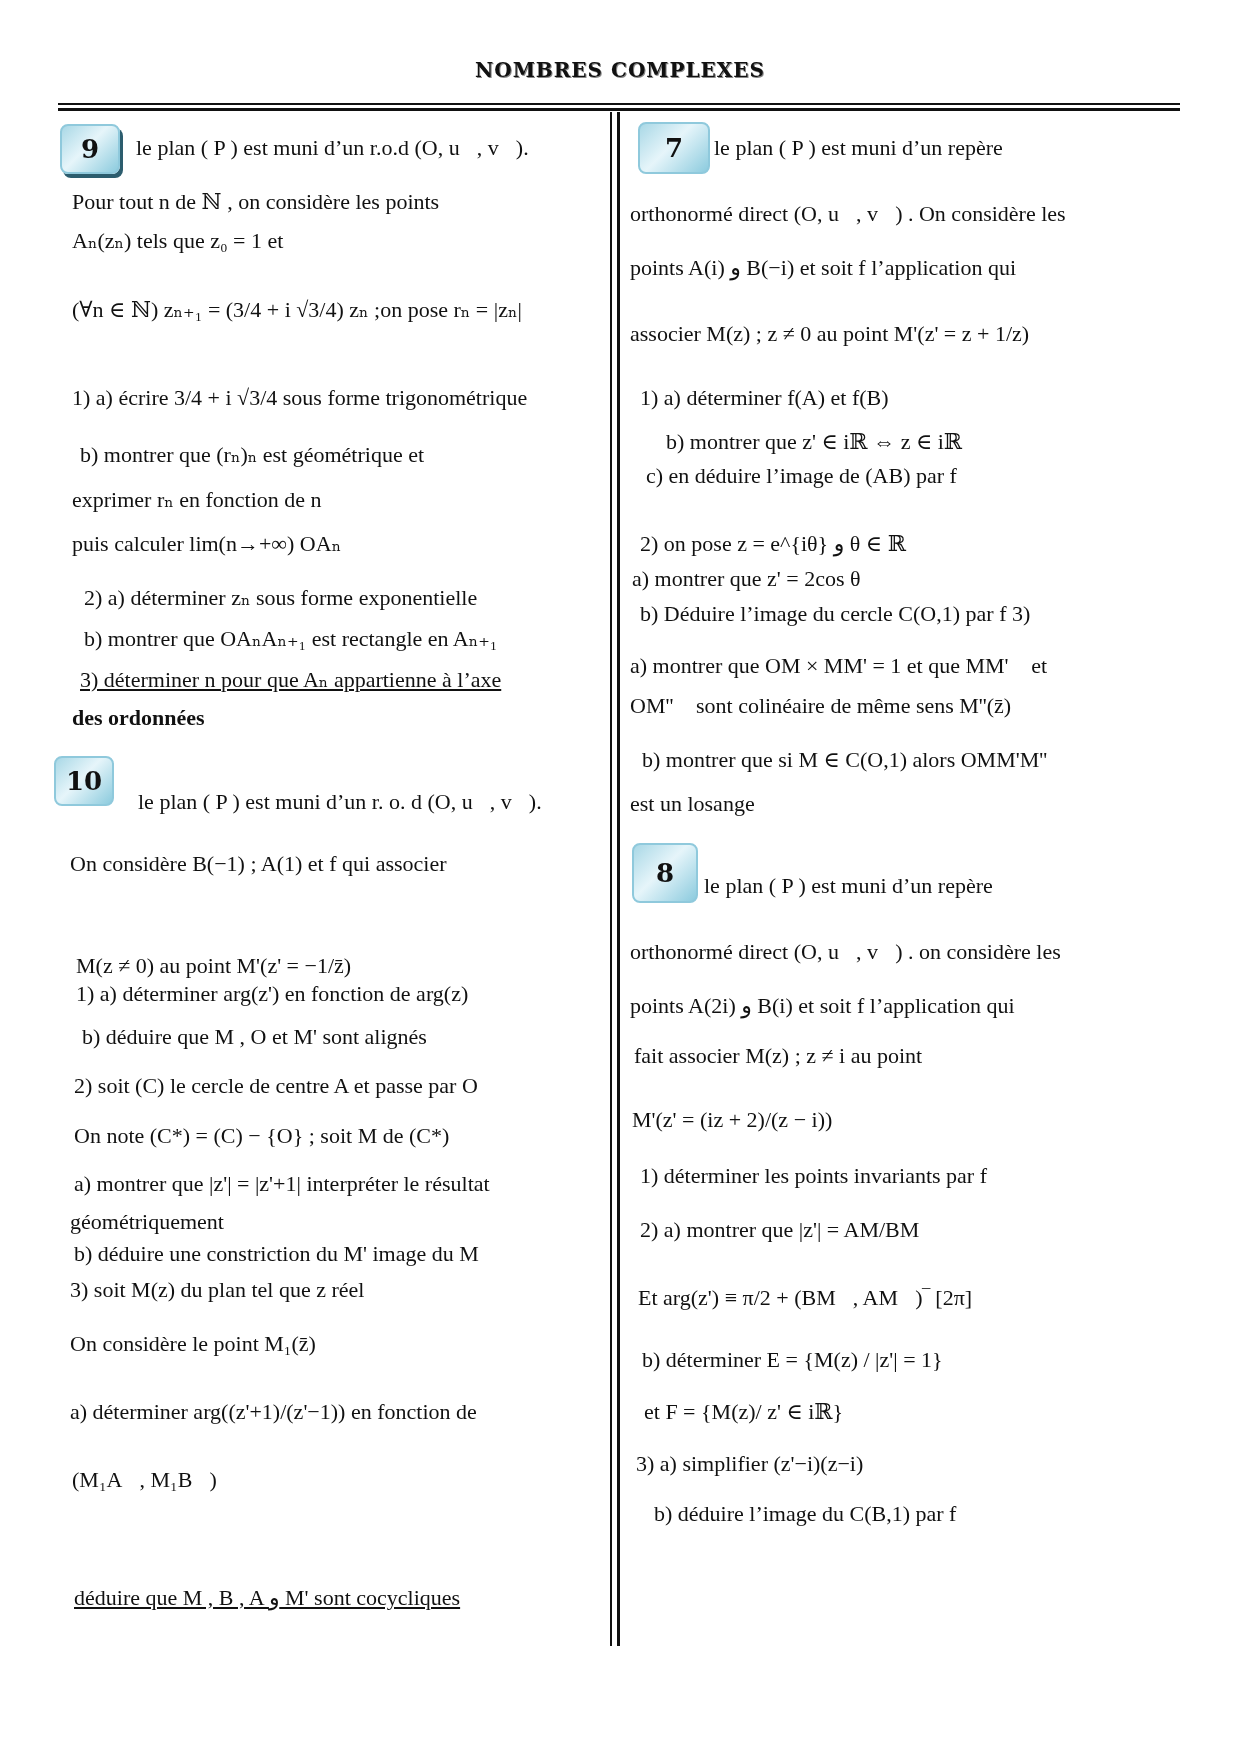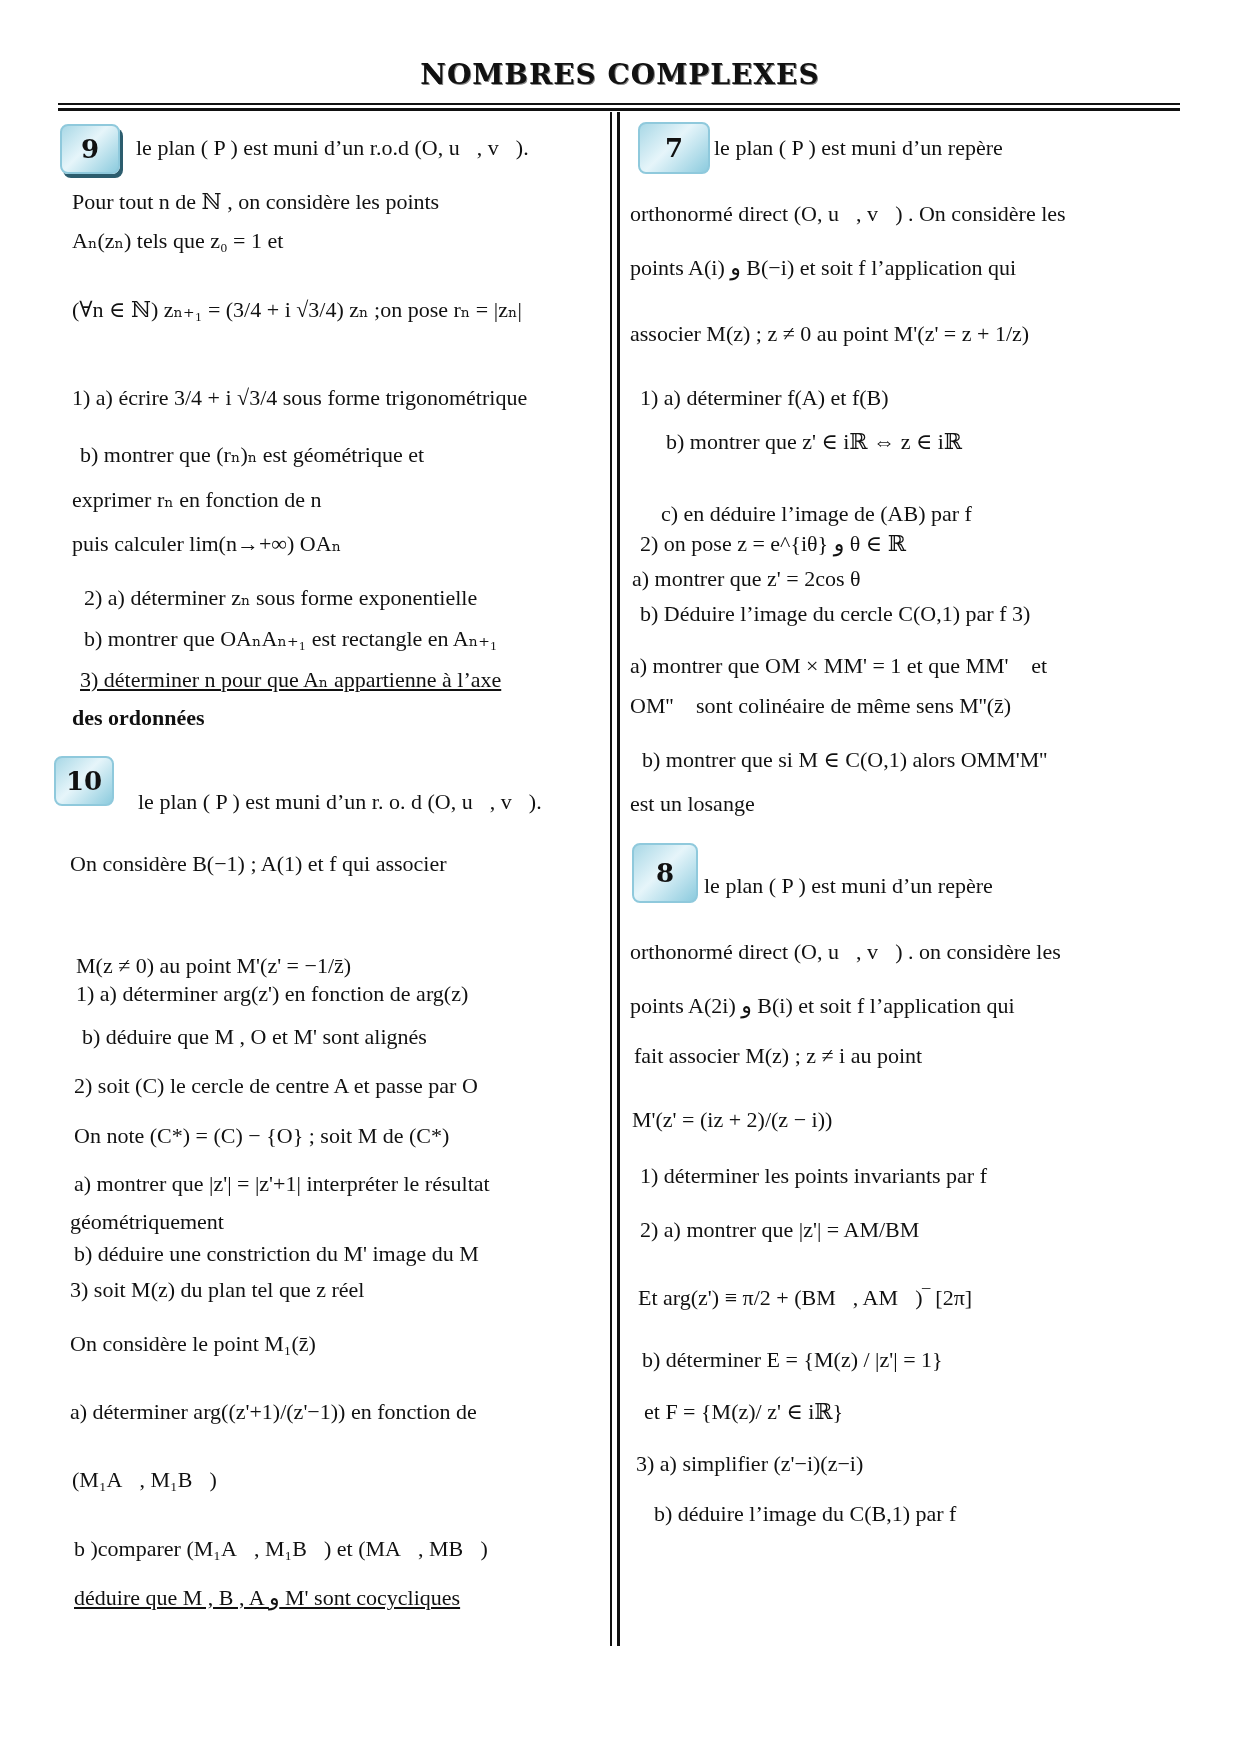--- a/index.html
+++ b/index.html
@@ -2,21 +2,21 @@
 <html><head>
   <meta charset="utf-8">
   <style>
     html, body { margin: 0; padding: 0; background: #ffffff; }
     body {
       width: 1240px; height: 1754px; position: relative; overflow: hidden;
       font-family: "DejaVu Serif", "Liberation Serif", serif; color: #111;
     }
     .title {
       position: absolute; left: 0; width: 1240px; top: 58px; text-align: center;
-      font-family: "DejaVu Serif", serif; font-weight: bold; font-size: 28px;
+      font-family: "DejaVu Serif", serif; font-weight: bold; font-size: 20px;
       letter-spacing: 1px; color: #111; text-shadow: 1px 1px 0 #888;
     }
     .rule1 { position: absolute; left: 58px; width: 1122px; top: 103px; height: 2px; background: #111; }
     .rule2 { position: absolute; left: 58px; width: 1122px; top: 108px; height: 3px; background: #111; }
     .vline1 { position: absolute; left: 610px; top: 112px; width: 2px; height: 1534px; background: #111; }
     .vline2 { position: absolute; left: 617px; top: 112px; width: 3px; height: 1534px; background: #111; }
 
     .col { position: absolute; font-family: "Liberation Serif", "DejaVu Serif", serif; font-size: 22px; }
     .line { position: absolute; white-space: nowrap; line-height: 28px; }
     .badge {
@@ -65,36 +65,35 @@
   <div class="line" style="left:82px;top:1023px;">b) déduire que M , O et M' sont alignés</div>
   <div class="line" style="left:74px;top:1072px;">2) soit (C) le cercle de centre A et passe par O</div>
   <div class="line" style="left:74px;top:1122px;">On note (C*) = (C) − {O} ; soit M de (C*)</div>
   <div class="line" style="left:74px;top:1170px;">a) montrer que |z'| = |z'+1| interpréter le résultat</div>
   <div class="line" style="left:70px;top:1208px;">géométriquement</div>
   <div class="line" style="left:74px;top:1240px;">b) déduire une constriction du M' image du M</div>
   <div class="line" style="left:70px;top:1276px;">3) soit M(z) du plan tel que z réel</div>
   <div class="line" style="left:70px;top:1330px;">On considère le point M₁(z̄)</div>
   <div class="line" style="left:70px;top:1398px;">a) déterminer arg((z'+1)/(z'−1)) en fonction de</div>
   <div class="line" style="left:72px;top:1466px;">(M₁A⃗, M₁B⃗)</div>
-  <div class="line" style="left:74px;top:1535px;">b )comparer (M₁A⃗, M₁B⃗) et (MA⃗, MB⃗)</div>
   <div class="line" style="left:74px;top:1584px;text-decoration:underline;">déduire que M , B , A و M' sont cocycliques</div>
 </div>
 
 <div class="col" style="left:620px;top:0;width:560px;height:1754px;">
 
   <div class="badge" style="left:18px;top:122px;width:72px;height:52px;">
     <span>7</span>
   </div>
   <div class="line" style="left:94px;top:134px;">le plan ( P ) est muni d’un repère</div>
   <div class="line" style="left:10px;top:200px;">orthonormé direct (O, u⃗, v⃗) . On considère les</div>
   <div class="line" style="left:10px;top:254px;">points A(i) و B(−i) et soit f l’application qui</div>
   <div class="line" style="left:10px;top:320px;">associer M(z) ; z ≠ 0 au point M'(z' = z + 1/z)</div>
   <div class="line" style="left:20px;top:384px;">1) a) déterminer f(A) et f(B)</div>
   <div class="line" style="left:22px;top:428px;margin-left:24px;">b) montrer que z' ∈ iℝ ⇔ z ∈ iℝ</div>
-  <div class="line" style="left:26px;top:500px;margin-left:15px;">c) en déduire l’image de (AB) par f</div>
+  <div class="line" style="left:26px;top:462px;">c) en déduire l’image de (AB) par f</div>
   <div class="line" style="left:20px;top:530px;">2) on pose z = e^{iθ} و θ ∈ ℝ</div>
   <div class="line" style="left:12px;top:565px;">a) montrer que z' = 2cos θ</div>
   <div class="line" style="left:20px;top:600px;">b) Déduire l’image du cercle C(O,1) par f 3)</div>
   <div class="line" style="left:10px;top:652px;">a) montrer que OM × MM' = 1 et que MM'⃗ et</div>
   <div class="line" style="left:10px;top:692px;">OM''⃗ sont colinéaire de même sens M''(z̄)</div>
   <div class="line" style="left:22px;top:746px;">b) montrer que si M ∈ C(O,1) alors OMM'M''</div>
   <div class="line" style="left:10px;top:790px;">est un losange</div>
 
   <div class="badge" style="left:12px;top:843px;width:66px;height:60px;">
     <span>8</span>

